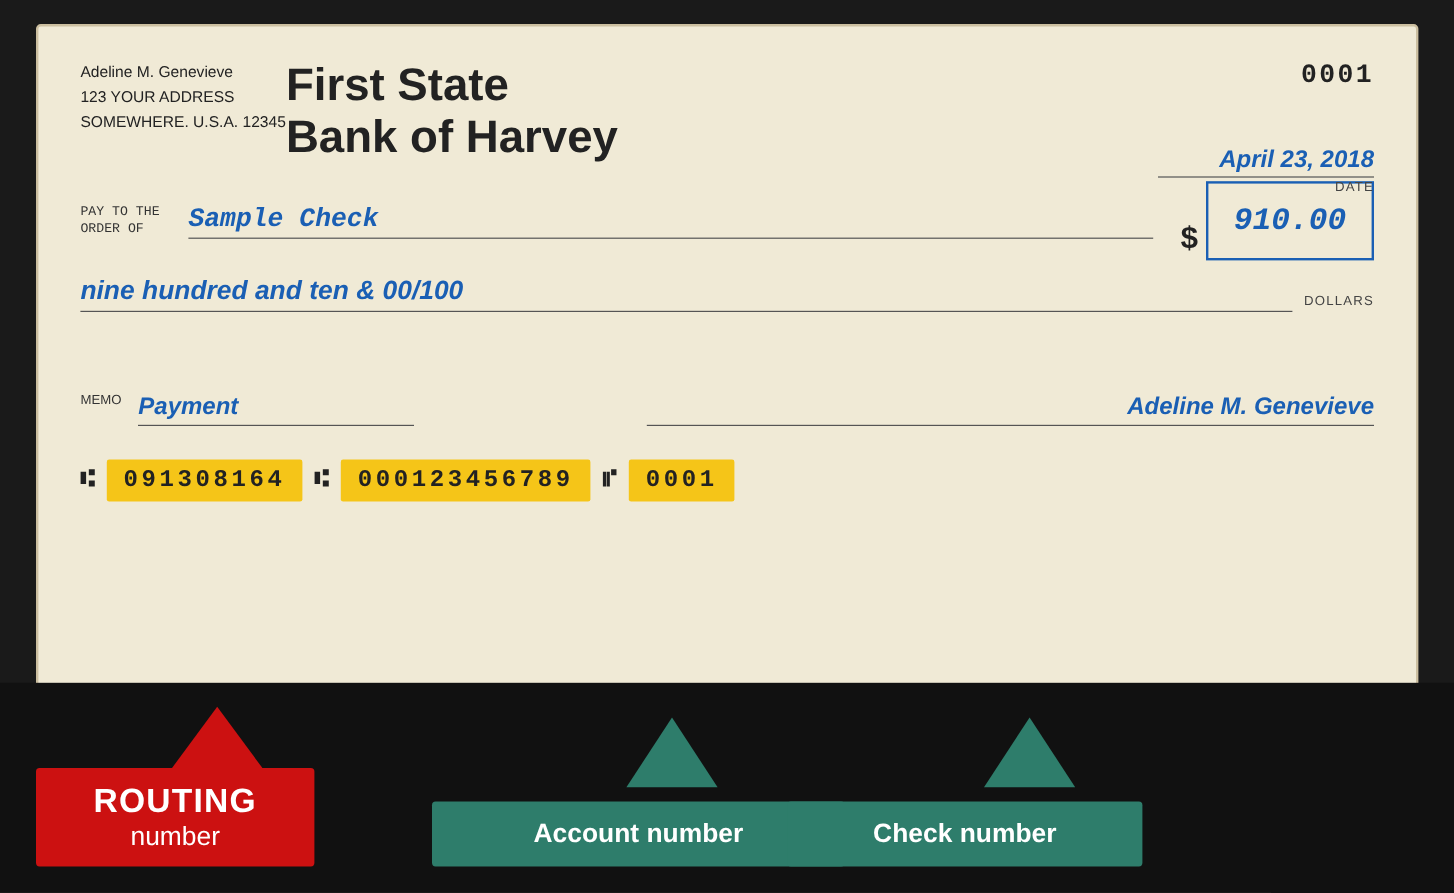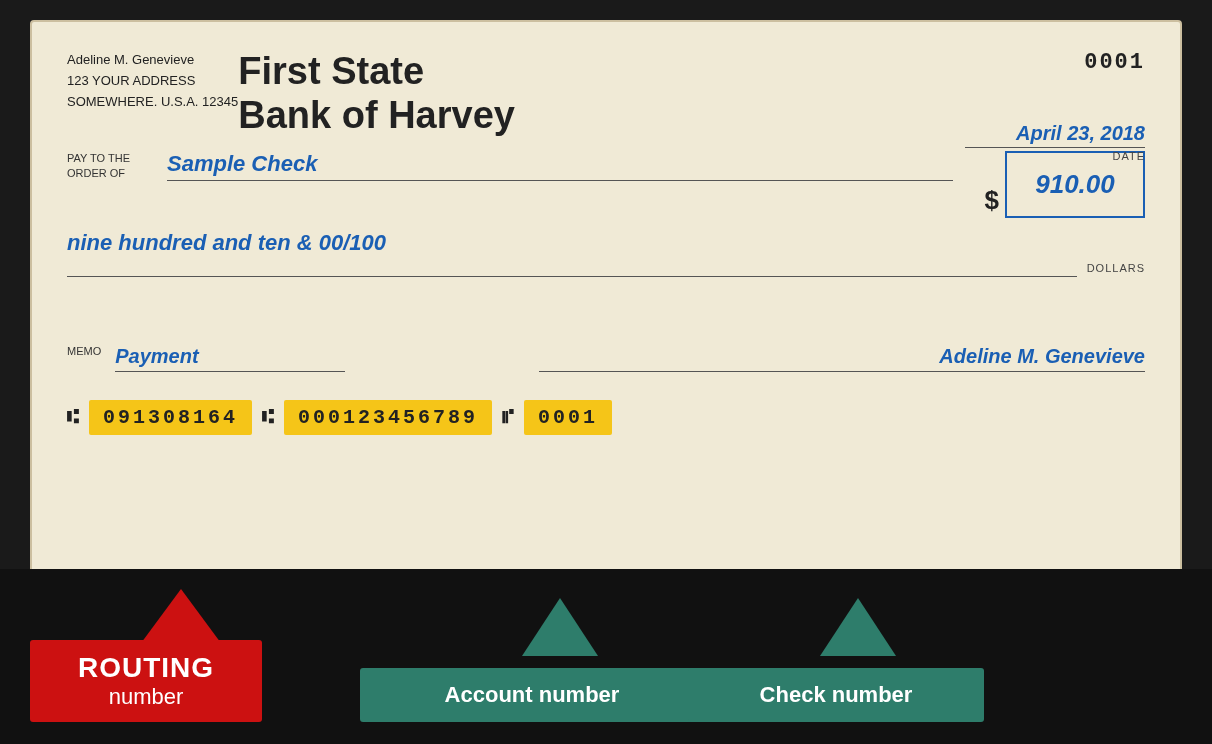--- a/index.html
+++ b/index.html
@@ -95,24 +95,25 @@
       font-size: 11px;
       color: #444;
       letter-spacing: 1px;
       text-align: right;
       margin-top: 2px;
     }
 
     
     .pay-to-section {
       display: flex;
-      align-items: flex-start;
+      align-items: center;
       margin-top: 8px;
       margin-bottom: 12px;
-      gap: 20px;
+      gap: 10px;
+      font-family: Liberation Mono, monospace;
     }
 
     .pay-to-label {
       font-size: 11px;
       color: #333;
       line-height: 1.3;
       white-space: nowrap;
       min-width: 80px;
     }
 
@@ -158,21 +159,21 @@
       align-items: flex-end;
       margin-bottom: 10px;
     }
 
     .written-amount {
       font-size: 22px;
       color: #1a5fb4;
       font-style: italic;
       font-weight: bold;
       border-bottom: 1.5px solid #555;
-      padding-bottom: 20px;
+      padding-bottom: 4px;
       flex: 1;
     }
 
     .dollars-label {
       font-size: 11px;
       color: #444;
       letter-spacing: 1px;
       padding-left: 10px;
       padding-bottom: 3px;
     }
@@ -328,17 +329,17 @@
   background: #2e7d6b; color: white; padding: 14px 20px; border-radius: 3px; text-align: center;
   font-size: 22px; font-weight: bold;">
   <span>Account number</span>
 </div>
 
 <div style="position:absolute; bottom: 88px; left: 820px; width: 0; height: 0;
   border-left: 38px solid transparent;
   border-right: 38px solid transparent;
   border-bottom: 58px solid #2e7d6b;"></div>
 
-<div style="position:absolute; bottom: 22px; left: 688px; width: 296px;
+<div style="position:absolute; bottom: 22px; left: 656px; width: 296px;
   background: #2e7d6b; color: white; padding: 14px 32px; border-radius: 3px; text-align: center;
   font-size: 22px; font-weight: bold;">
   <span>Check number</span>
 </div>
 
 </body></html>

